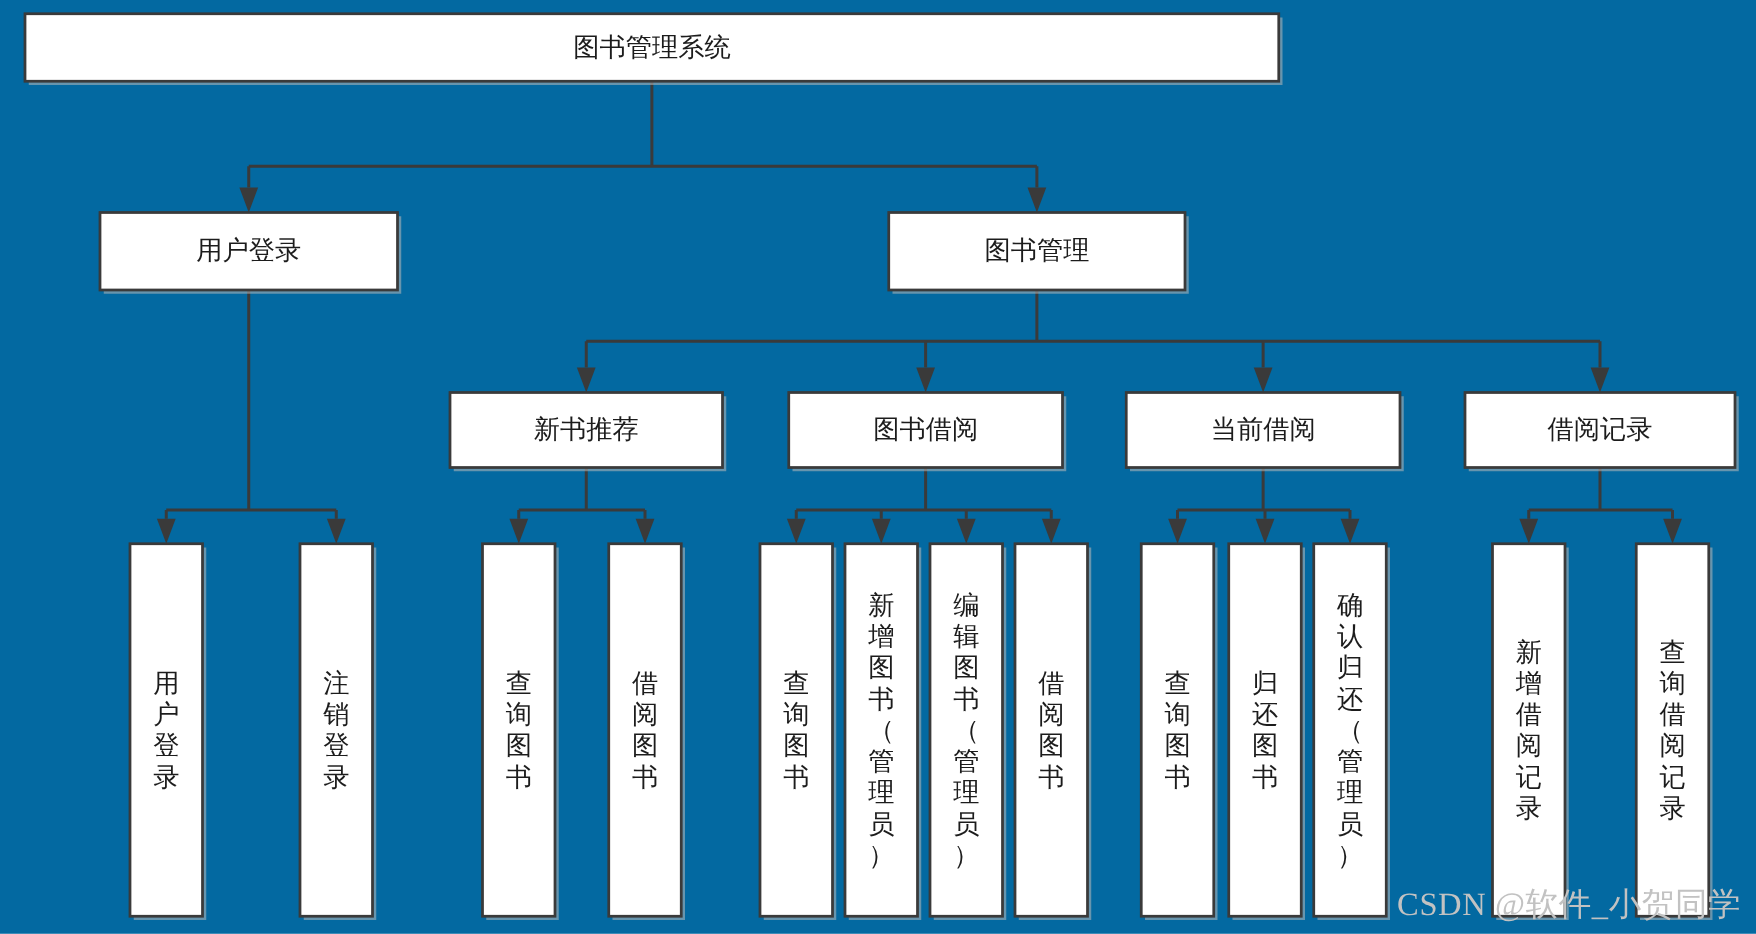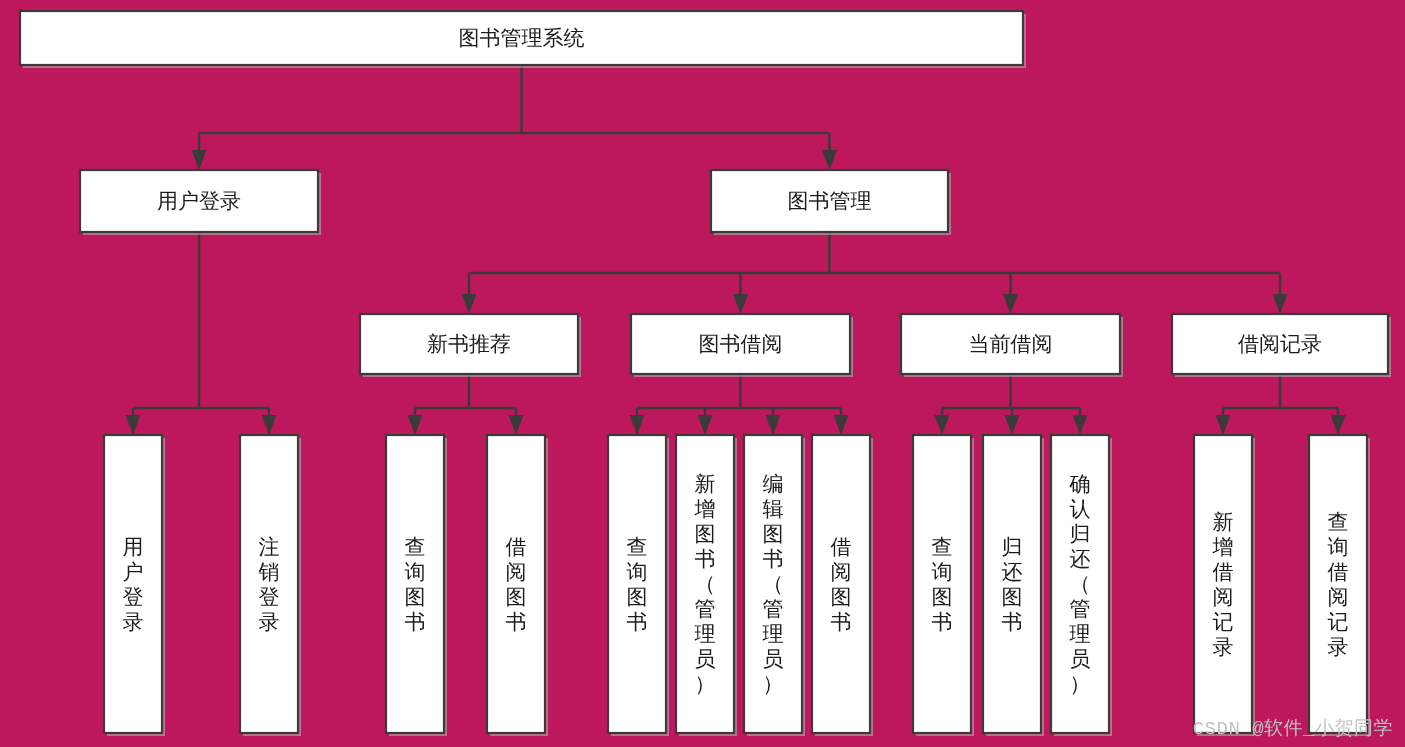--- a/index.html
+++ b/index.html
@@ -11,21 +11,21 @@
   body {
     width: 1405px;
     height: 747px;
     font-family: "Liberation Sans", "DejaVu Sans", sans-serif;
     overflow: hidden;
   }
   #diagram-root {
     position: relative;
     width: 1405px;
     height: 747px;
-    background: #be185d;
+    background: #0369a1;
   }
   svg#tree-svg {
     position: absolute;
     left: 0;
     top: 0;
     width: 1405px;
     height: 747px;
     display: block;
   }
   .node-box {
@@ -56,22 +56,22 @@
   .node-label-v {
     font-family: "Liberation Sans", "DejaVu Sans", sans-serif;
     font-size: 21px;
     fill: #1c1c1c;
     text-anchor: middle;
   }
   .watermark {
     position: absolute;
     right: 12px;
     bottom: 6px;
-    font-family: Liberation Mono, monospace;
-    font-size: 19px;
+    font-family: Liberation Serif, serif;
+    font-size: 26px;
     color: #c2c2c2;
     letter-spacing: 0.5px;
     white-space: nowrap;
     user-select: none;
     margin-left: 40px;
   }
 </style>
 </head>
 <body>
 

